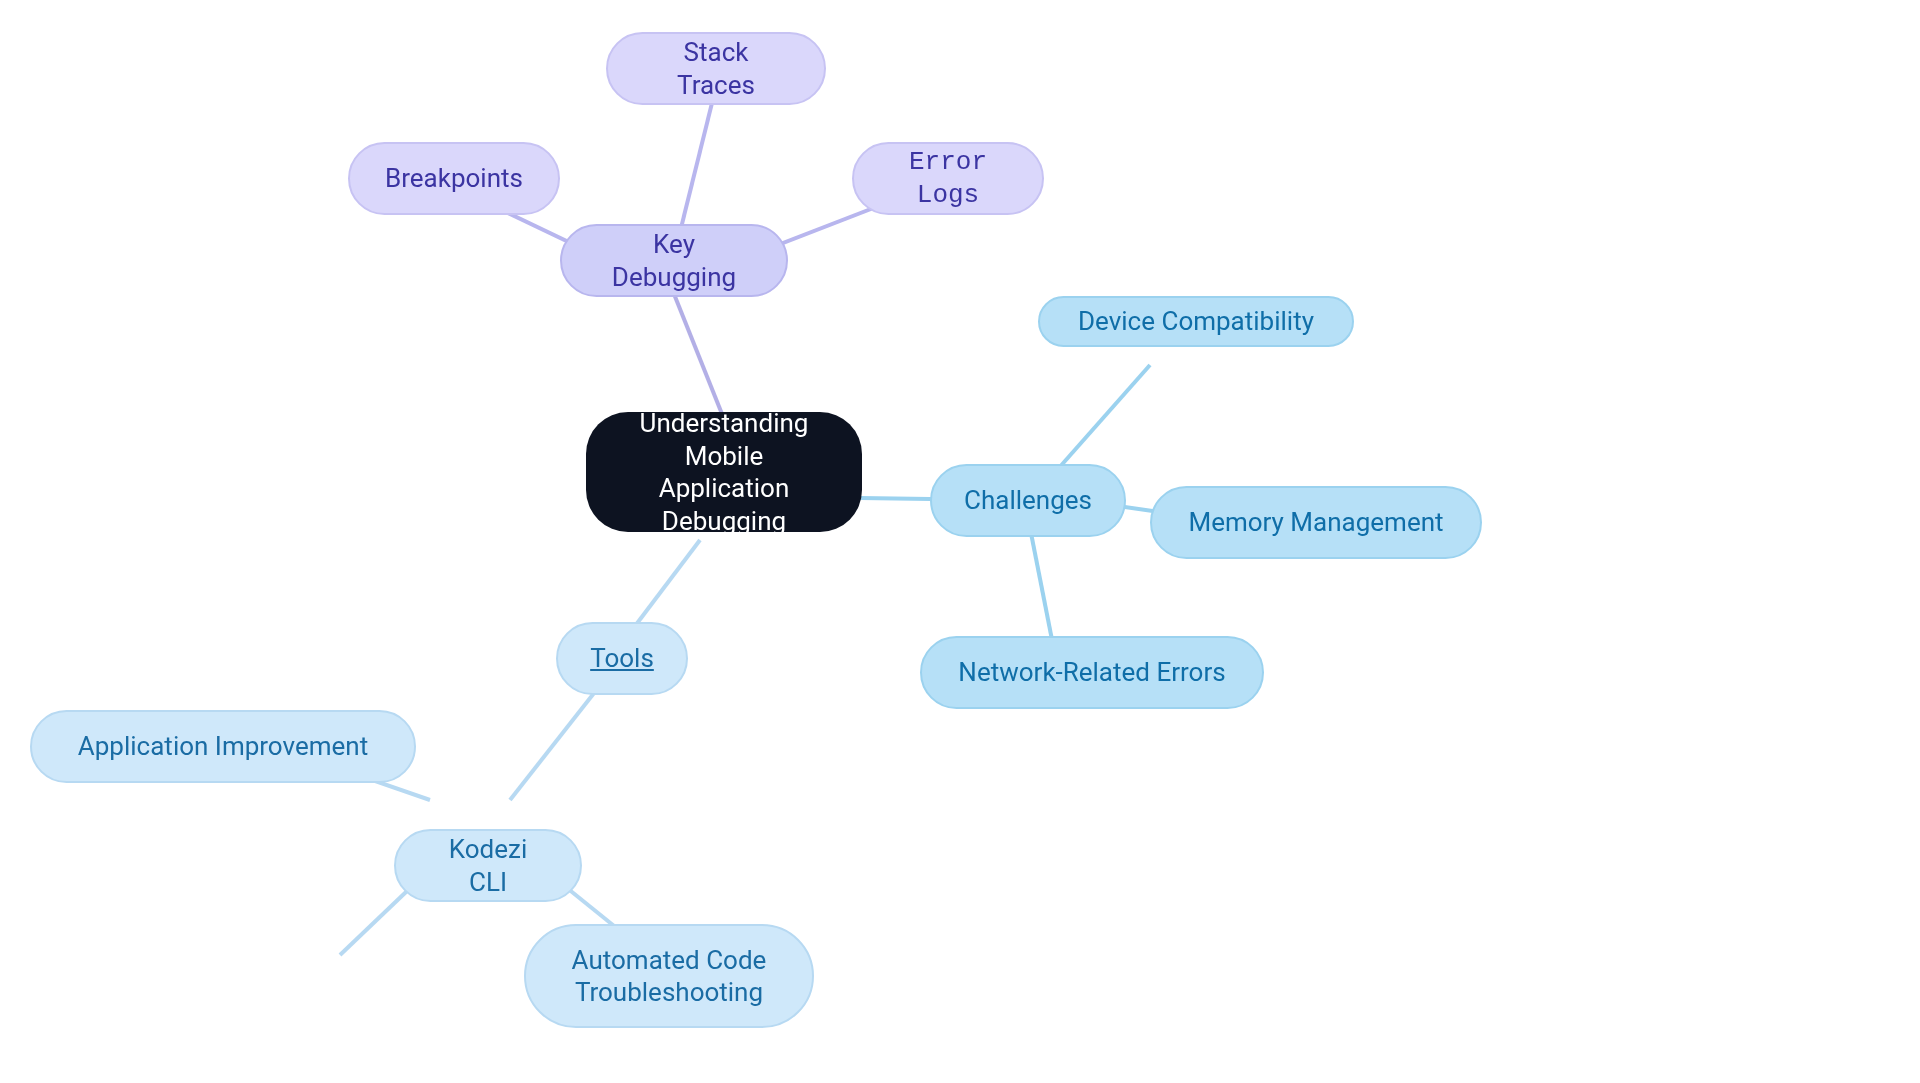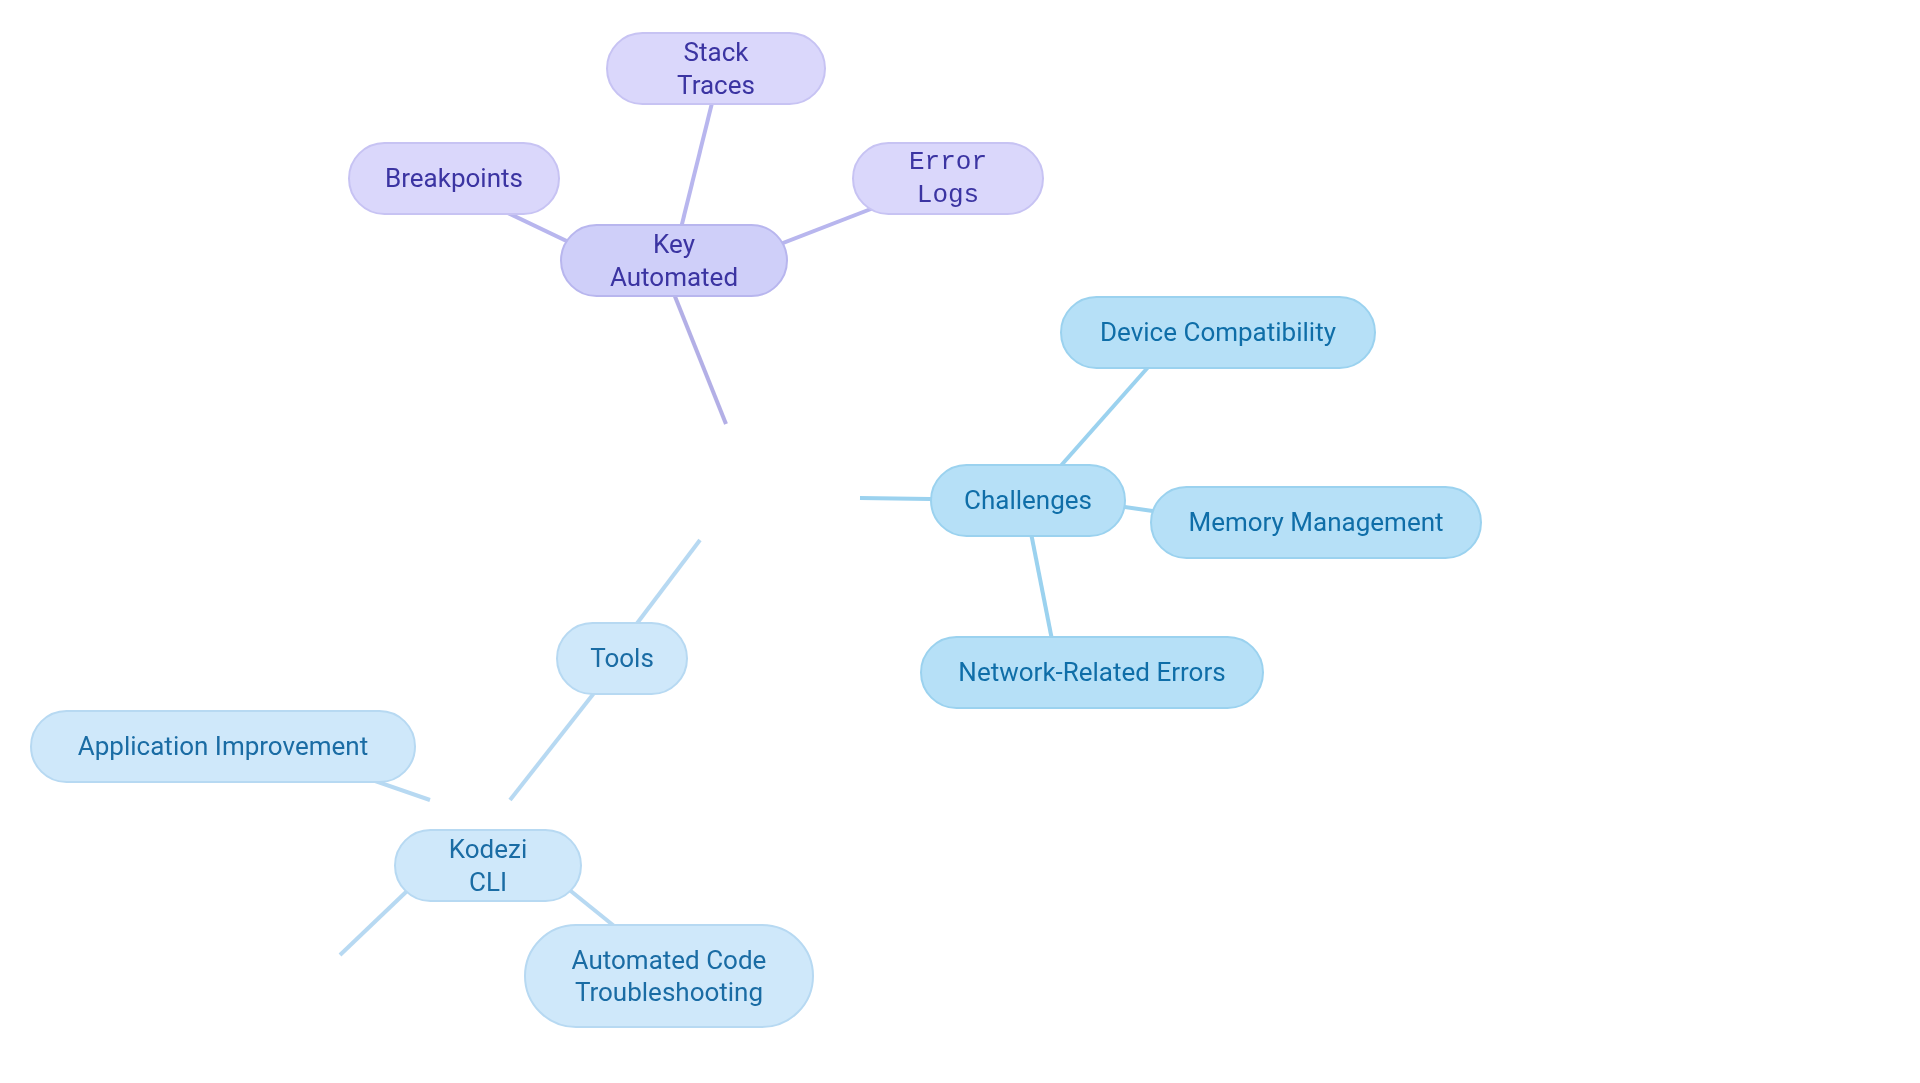--- a/index.html
+++ b/index.html
@@ -78,48 +78,52 @@
 
     <line x1="598" y1="688" x2="510" y2="800" stroke="#b7d9f2" stroke-width="4"></line>
 
     <line x1="430" y1="800" x2="300" y2="755" stroke="#b7d9f2" stroke-width="4"></line>
 
     <line x1="450" y1="850" x2="340" y2="955" stroke="#b7d9f2" stroke-width="4"></line>
 
     <line x1="520" y1="850" x2="650" y2="955" stroke="#b7d9f2" stroke-width="4"></line>
   </svg>
 
+  <div class="node root" style="left:586px; top:412px; width:276px; height:120px;">
+    <span>Understanding Mobile
+Application Debugging</span>
+  </div>
 
   <div class="node purple" style="left:560px; top:224px; width:228px; height:73px;">
-    <span>Key Automated</span>
+    <span>Key Debugging</span>
   </div>
   <div class="node purple2" style="left:348px; top:142px; width:212px; height:73px;">
     <span>Breakpoints</span>
   </div>
   <div class="node purple2" style="left:606px; top:32px; width:220px; height:73px;">
     <span>Stack Traces</span>
   </div>
   <div class="node purple2" style="left:852px; top:142px; width:192px; height:73px;font-family:Liberation Mono, monospace;">
     <span>Error Logs</span>
   </div>
 
   <div class="node blue-m" style="left:930px; top:464px; width:196px; height:73px;">
     <span>Challenges</span>
   </div>
-  <div class="node blue-m" style="left:1060px; top:296px; width:316px; height:73px;">
+  <div class="node blue-m" style="left:1038px; top:296px; width:316px; height:51px;">
     <span>Device Compatibility</span>
   </div>
   <div class="node blue-m" style="left:1150px; top:486px; width:332px; height:73px;">
     <span>Memory Management</span>
   </div>
   <div class="node blue-m" style="left:920px; top:636px; width:344px; height:73px;">
     <span>Network-Related Errors</span>
   </div>
 
-  <div class="node blue-l" style="left:556px; top:622px; width:132px; height:73px;">
+  <div class="node blue-l" style="left:556px; top:622px; width:132px; height:73px;text-decoration:underline;">
     <span>Tools</span>
   </div>
   <div class="node blue-l" style="left:394px; top:790px; width:188px; height:73px;margin-top:39px;">
     <span>Kodezi CLI</span>
   </div>
   <div class="node blue-l" style="left:30px; top:710px; width:386px; height:73px;">
     <span>Application Improvement</span>
   </div>
   <div class="node blue-l" style="left:524px; top:924px; width:290px; height:104px;">
     <span>Automated Code

